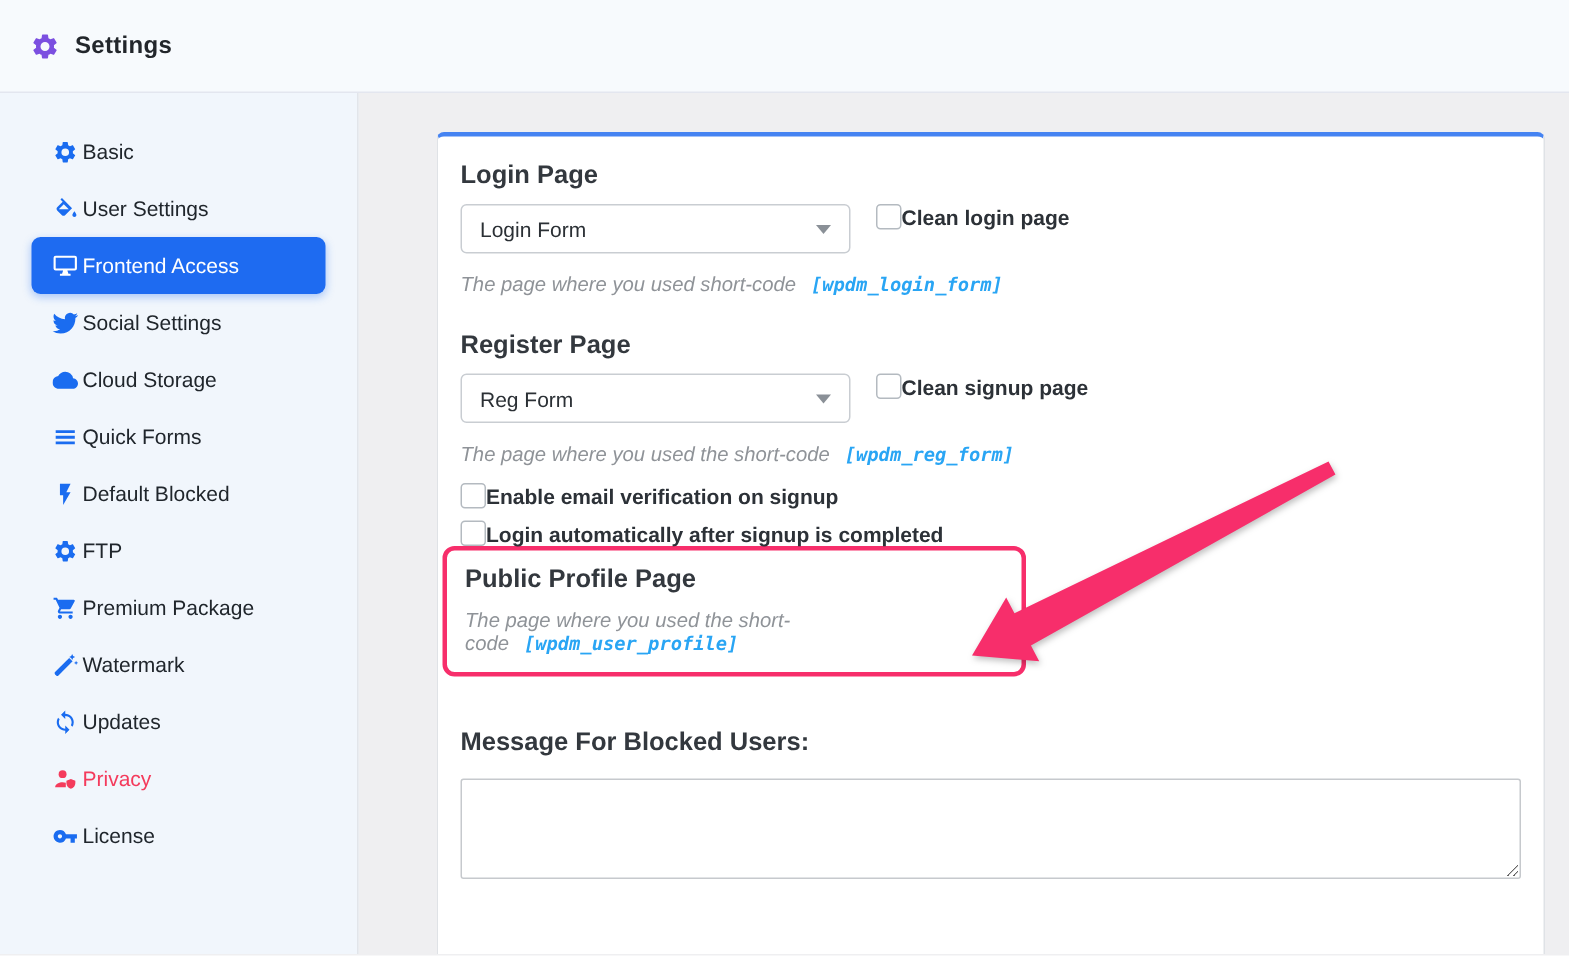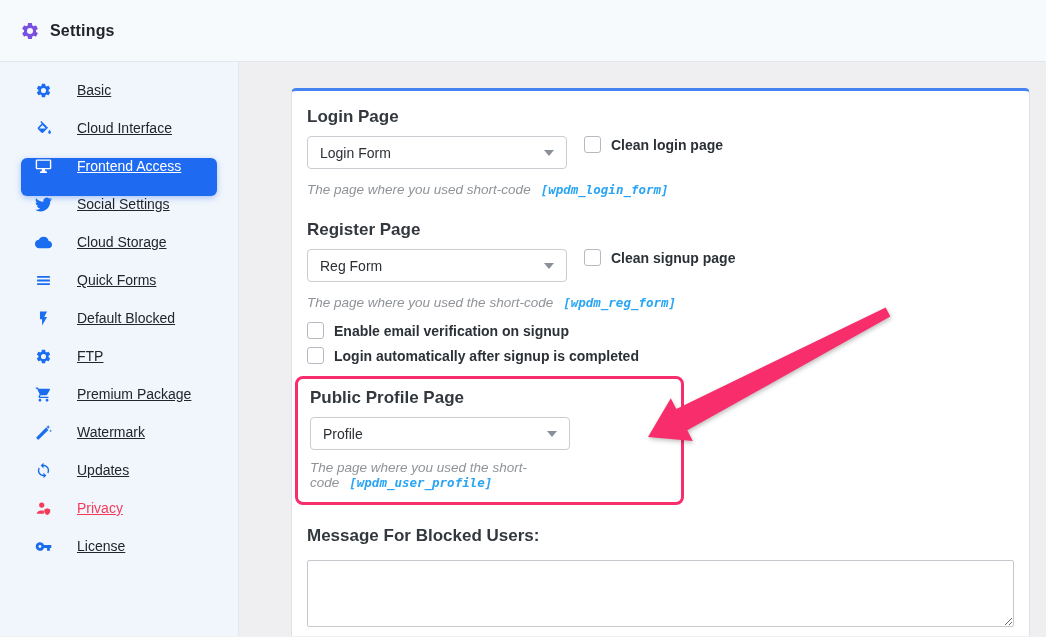--- a/index.html
+++ b/index.html
@@ -17,23 +17,23 @@
   .topbar h1 { font-size:16px; font-weight:700; color:#22262b; letter-spacing:.2px; }
 
   .layout { display:flex; height:574px; }
 
   
   .sidebar {
     width:239px; background:#f1f6fc; border-right:1px solid #e2e5ea;
     padding:20px 0 0 0; flex:none;
   }
   .side-item {
-    height:38px; margin:0 21px; display:flex; align-items:flex-start; gap:25px;
+    height:38px; margin:0 21px; display:flex; align-items:center; gap:3px;
     padding:0 14px; border-radius:6px; cursor:pointer; color:#20262c;
-    font-weight:500; white-space:nowrap;text-decoration:underline;
+    font-weight:500; white-space:nowrap;
   }
   .side-item .icon { width:17px; height:17px; color:#1a6cf0; display:inline-flex; flex:none; }
   .side-item .icon svg { width:100%; height:100%; }
   .side-item.selected { background:#1e6bf1; color:#ffffff; box-shadow:0 2px 6px rgba(30,107,241,.35); }
   .side-item.selected .icon { color:#ffffff; }
   .side-item.danger { color:#f43b5c; }
   .side-item.danger .icon { color:#f43b5c; }
 
   
   .main { flex:1; padding:26px 16px 0 52px; overflow:hidden; }
@@ -54,42 +54,42 @@
   .select {
     width:260px; height:33px; background:#fff; border:1px solid #c9cdd2;
     border-radius:4px; display:flex; align-items:center; justify-content:space-between;
     padding:0 12px; cursor:pointer; color:#2b3035;
   }
   .select .caret {
     width:0; height:0; border-left:5px solid transparent; border-right:5px solid transparent;
     border-top:6px solid #8a9097;
   }
 
-  .check { display:flex; align-items:center; gap:10px; cursor:pointer; }
+  .check { display:flex; align-items:center; cursor:pointer; }
   .check .box {
     width:17px; height:17px; background:#fff; border:1px solid #b4bac0; border-radius:3px; flex:none;
   }
   .check .check-label { font-weight:700; color:#2c3137; }
 
   .hint { margin-top:13px; font-style:italic; color:#8f9398; font-size:13.5px; }
   .hint .shortcode {
     font-family:"DejaVu Sans Mono", monospace; font-weight:700; color:#29a5f4;
     margin-left:10px; font-size:12.5px;
   }
 
   .stack-check { margin-top:12px; }
   .section-gap { margin-top:23px; }
 
   .highlight-box {
-    margin-top:12px; margin-left:-12px; width:389px;
+    margin-left:-12px; width:389px;
     border:3px solid #f72e6b; border-radius:8px; padding:9px 12px 12px 12px;
   }
   .highlight-box .hint { margin-top:10px; }
 
-  .blocked-label { margin-top:21px; }
+  .blocked-label { margin-top:34px; }
   textarea.blocked-input {
     margin-top:5px; width:100%; height:67px; resize:both;
     border:1px solid #c6c9cd; border-radius:2px; padding:8px;
     font-family:"Liberation Sans", sans-serif; font-size:14px; color:#2b3036;
   }
 
   
   .arrow-overlay {
     position:absolute; left:0; top:0; width:1046px; height:637px;
     pointer-events:none; z-index:40;
@@ -118,21 +118,21 @@
         </span>
       <span class="side-label">Basic</span>
     </div>
       <div class="side-item">
       <span class="icon">
           <svg viewBox="0 0 24 24" fill="currentColor">
             <path d="M8.9 1.5L7.5 2.9l2.1 2.1-5.2 5.2c-.8.8-.8 2.1 0 2.9l4.5 4.5c.8.8 2.1.8 2.9 0l6.6-6.6L8.9 1.5zM5.9 11.9l4.7-4.7 4.7 4.7H5.9z"></path>
             <path d="M20.6 13.9s-1.9 2.3-1.9 3.6c0 1 .9 1.9 1.9 1.9s1.9-.8 1.9-1.9c0-1.3-1.9-3.6-1.9-3.6z"></path>
           </svg>
         </span>
-      <span class="side-label">Cloud Interface</span>
+      <span class="side-label">User Settings</span>
     </div>
       <div class="side-item selected">
       <span class="icon">
           <svg viewBox="0 0 24 24" fill="currentColor">
             <path d="M21 2H3a2 2 0 00-2 2v10a2 2 0 002 2h7l-1 3H7v2h10v-2h-2l-1-3h7a2 2 0 002-2V4a2 2 0 00-2-2zm0 12H3V4h18v10z"></path>
           </svg>
         </span>
       <span class="side-label">Frontend Access</span>
     </div>
       <div class="side-item">
@@ -260,24 +260,20 @@
           <span class="check-label">Enable email verification on signup</span>
         </div>
         <div class="check" style="margin-top:8px;">
           <span class="box"></span>
           <span class="check-label">Login automatically after signup is completed</span>
         </div>
 
         
         <div class="highlight-box">
           <div class="field-label">Public Profile Page</div>
-          <div class="select">
-            <span>Profile</span>
-            <span class="caret"></span>
-          </div>
           <div class="hint">
             <span>The page where you used the short-code</span><span class="shortcode">[wpdm_user_profile]</span>
           </div>
         </div>
 
         
         <div class="field-label blocked-label">Message For Blocked Users:</div>
         <textarea class="blocked-input" value="" style=""></textarea>
 
       </div>

